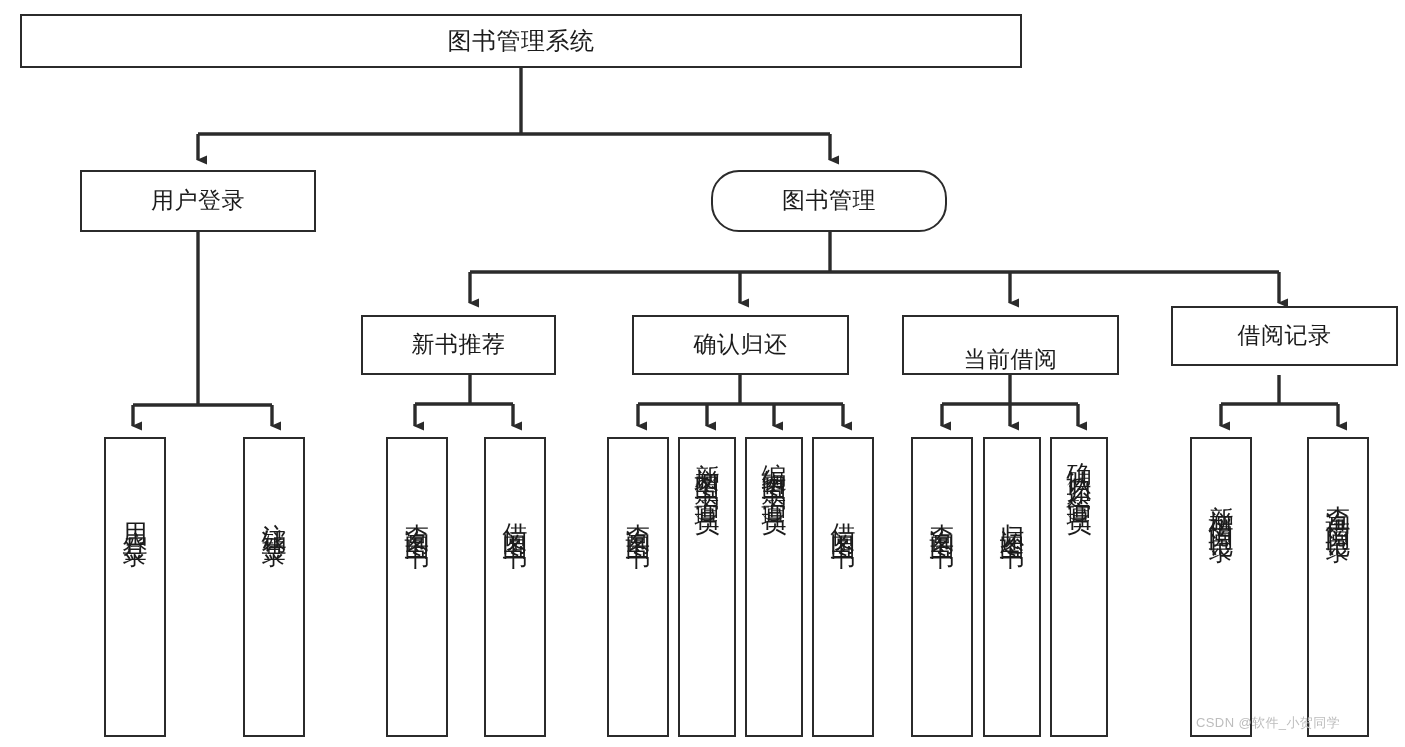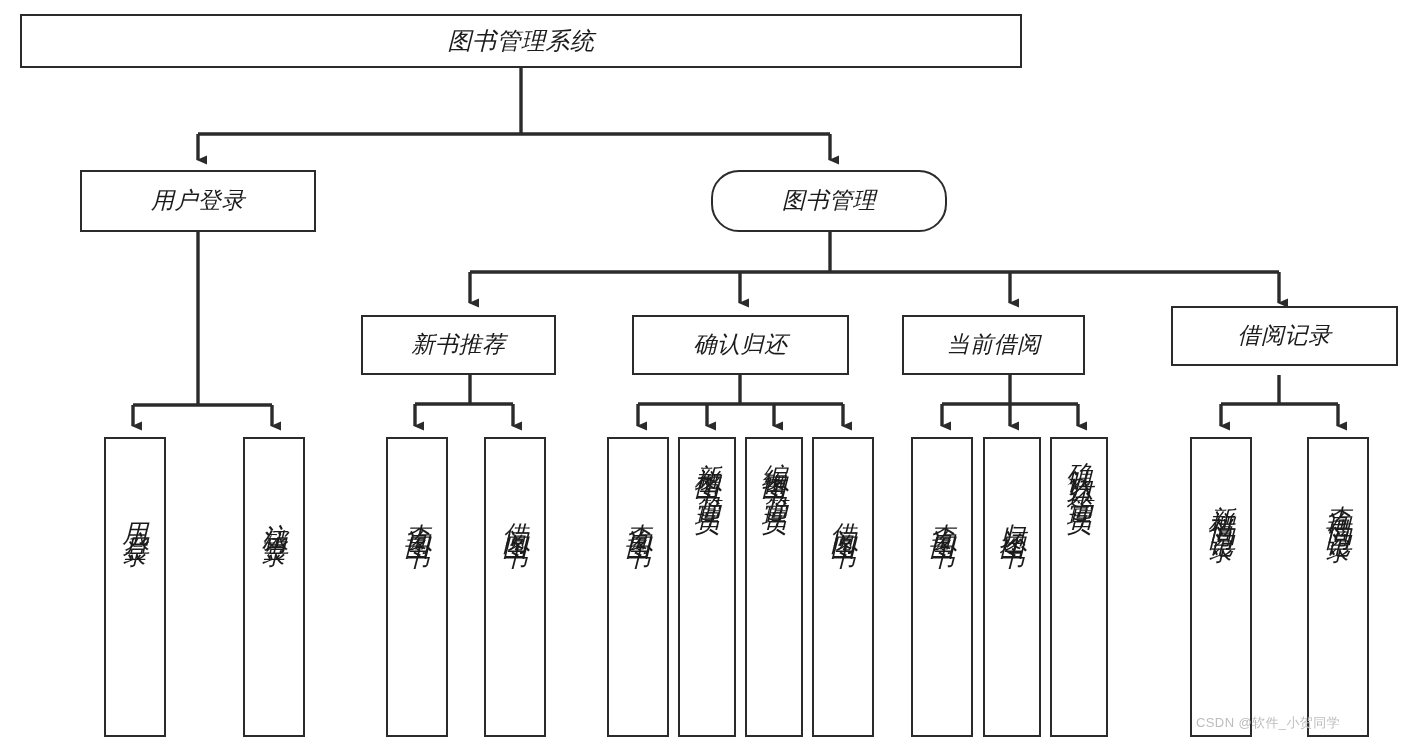--- a/index.html
+++ b/index.html
@@ -33,21 +33,20 @@
     display: flex;
     align-items: center;
     justify-content: center;
     color: #1b1b1b;
   }
   .node .label {
     display: block;
     text-align: center;
     line-height: 1.12;
     letter-spacing: 0.5px;
-    font-style: italic;
   }
   
   .node.horiz .label {
     font-size: 23px;
     white-space: nowrap;
   }
   .node.root .label { font-size: 24px; }
   
   .node.vert {
     align-items: flex-start;
@@ -141,21 +140,21 @@
   <div class="node horiz" style="left:711px; top:170px; width:236px; height:62px;border-radius:28px;">
     <span class="label">图书管理</span>
   </div>
 
   <div class="node horiz" style="left:361px; top:315px; width:195px; height:60px;">
     <span class="label">新书推荐</span>
   </div>
   <div class="node horiz" style="left:632px; top:315px; width:217px; height:60px;">
     <span class="label">确认归还</span>
   </div>
-  <div class="node horiz" style="left:902px; top:315px; width:183px; height:60px;">
+  <div class="node horiz" style="left:902px; top:315px; width:217px; height:60px;align-items:flex-end;">
     <span class="label">当前借阅</span>
   </div>
   <div class="node horiz" style="left:1171px; top:306px; width:227px; height:60px;">
     <span class="label">借阅记录</span>
   </div>
 
   <div class="node vert mid" style="left:104px; top:437px; width:62px; height:300px;">
     <span class="label">用户登录</span>
   </div>
   <div class="node vert mid" style="left:243px; top:437px; width:62px; height:300px;">

